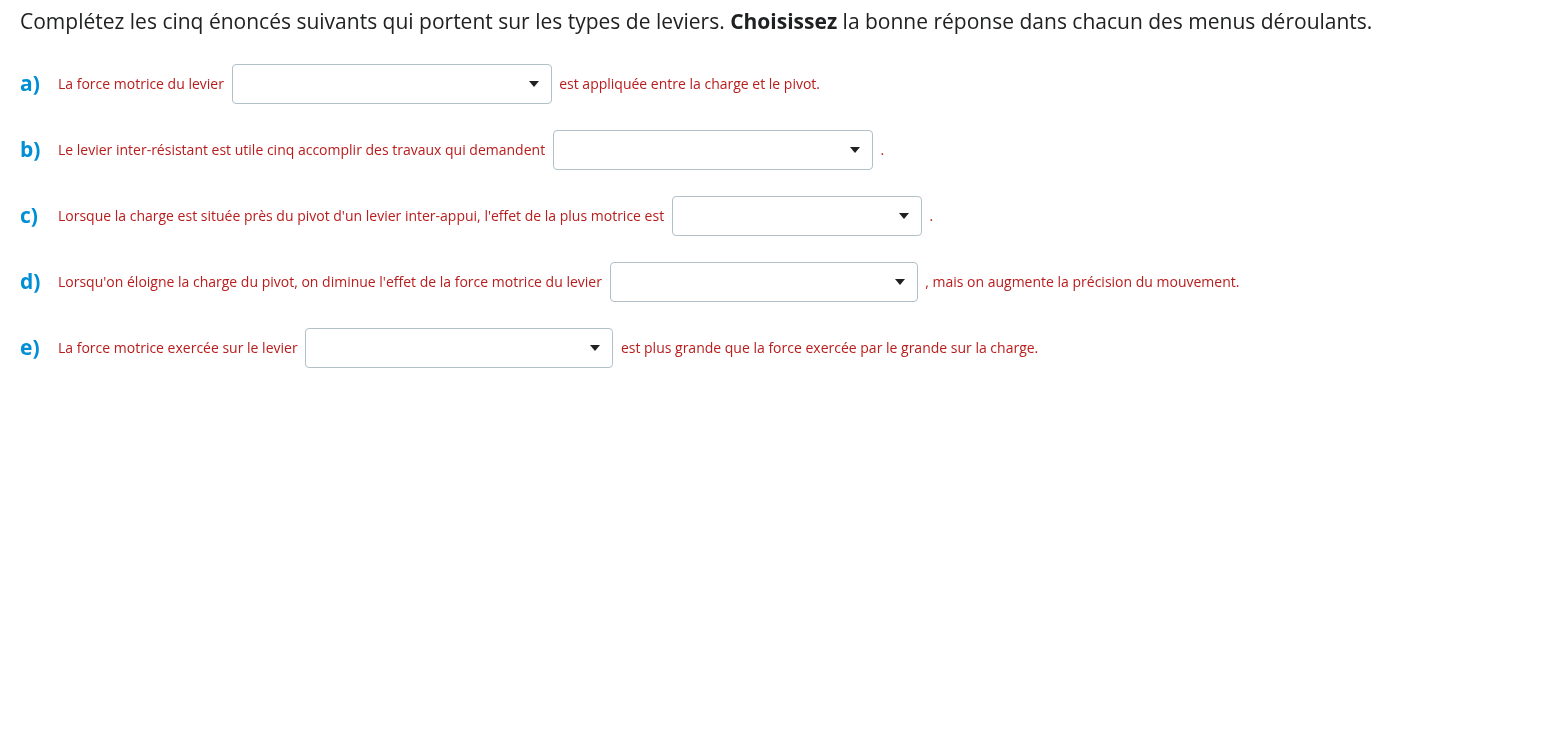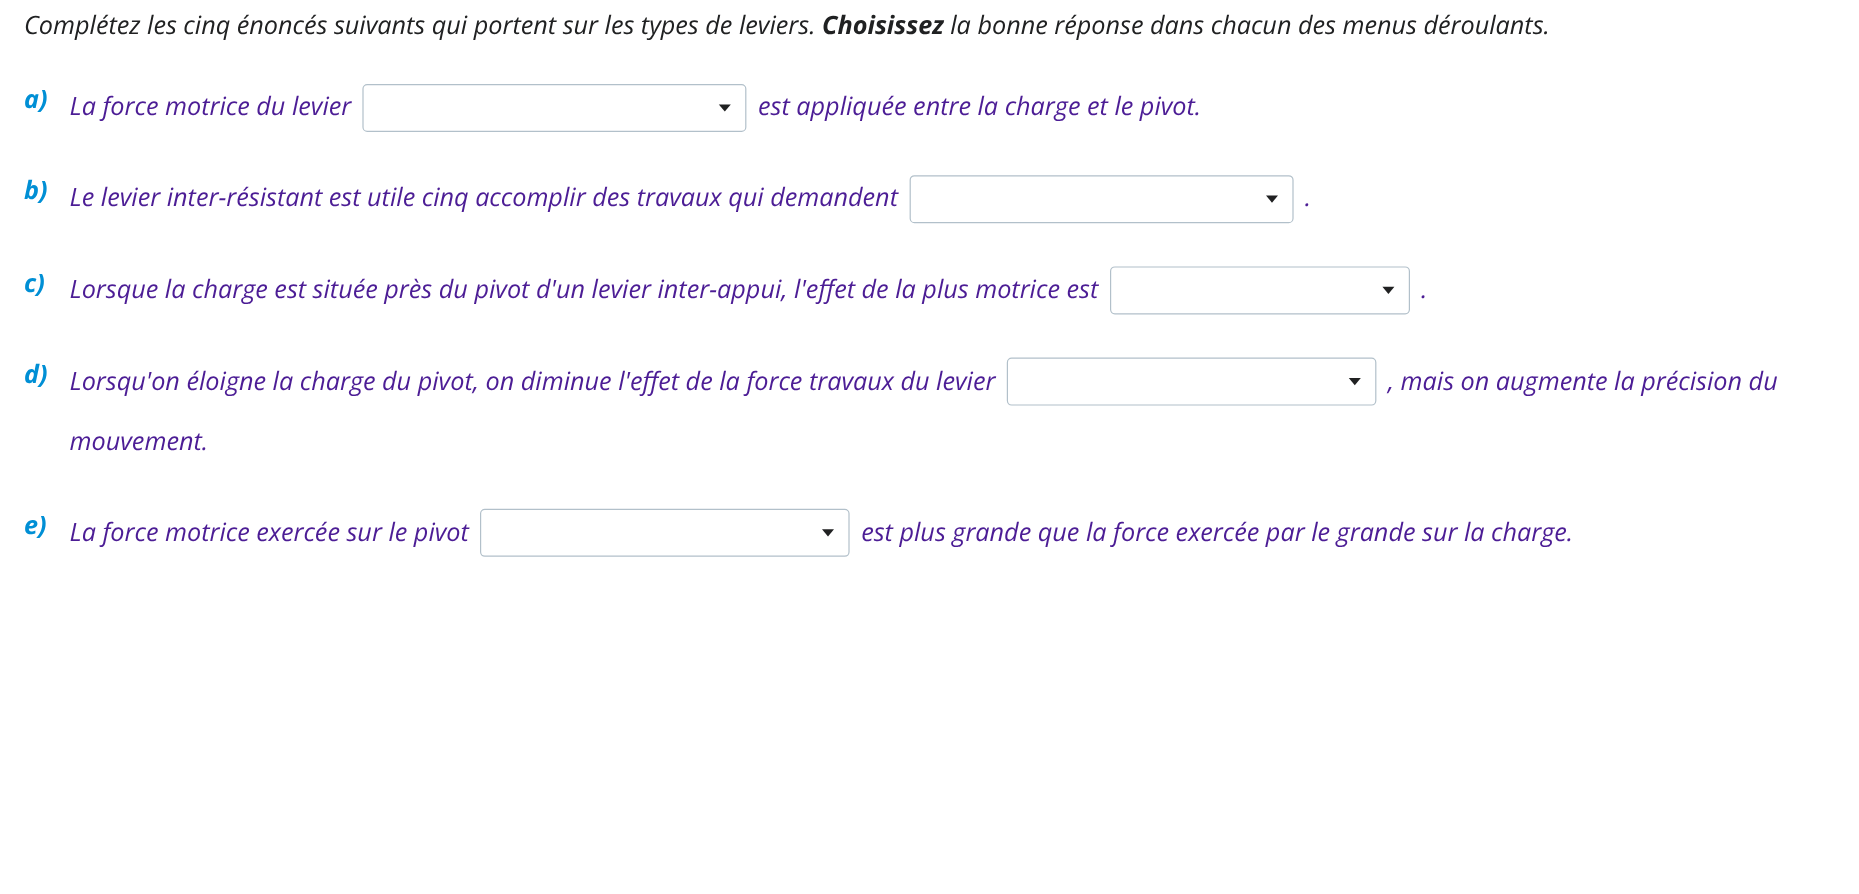--- a/index.html
+++ b/index.html
@@ -1,19 +1,18 @@
 <!DOCTYPE html>
 <html><head>
   <meta charset="utf-8">
   <style>
     * {
       box-sizing: border-box;
       margin: 0;
       padding: 0;
-      font-style: italic;
     }
     body {
       font-family: -apple-system, BlinkMacSystemFont, "Segoe UI", "Myriad Pro", "Open Sans", Arial, sans-serif;
       font-size: 21px;
       color: #202122;
       background: #ffffff;
       padding: 6px 20px;
       line-height: 1.45;
       width: 1549px;
     }
@@ -36,22 +35,22 @@
     .marker {
       color: #008fd5;
       font-weight: 700;
       min-width: 38px;
       flex-shrink: 0;
       font-size: 21px;
       padding-top: 4px;
     }
     .statement {
       flex: 1;
-      font-size: 21px;
-      color: #4c1d95;
+      font-size: 14px;
+      color: #b91c1c;
       line-height: 2.35;
     }
     .statement .text-node {
       vertical-align: middle;
     }
     .dd {
       display: inline-flex;
       align-items: center;
       justify-content: flex-end;
       border: 1px solid #b2c0ca;
@@ -114,32 +113,32 @@
       <span class="dd w-c" role="button" tabindex="0">
         <span class="caret"></span>
       </span>
       <span class="text-node"> .</span>
     </span>
   </li>
 
   <li>
     <span class="marker">d)</span>
     <span class="statement">
-      <span class="text-node">Lorsqu'on éloigne la charge du pivot, on diminue l'effet de la force travaux du levier </span>
+      <span class="text-node">Lorsqu'on éloigne la charge du pivot, on diminue l'effet de la force motrice du levier </span>
       <span class="dd w-d" role="button" tabindex="0">
         <span class="caret"></span>
       </span>
       <span class="text-node">, mais on augmente la précision du mouvement.</span>
     </span>
   </li>
 
   <li>
     <span class="marker">e)</span>
     <span class="statement">
-      <span class="text-node">La force motrice exercée sur le pivot </span>
+      <span class="text-node">La force motrice exercée sur le levier </span>
       <span class="dd w-e" role="button" tabindex="0">
         <span class="caret"></span>
       </span>
       <span class="text-node"> est plus grande que la force exercée par le grande sur la charge.</span>
     </span>
   </li>
 
 </ol>
 
 </body></html>

